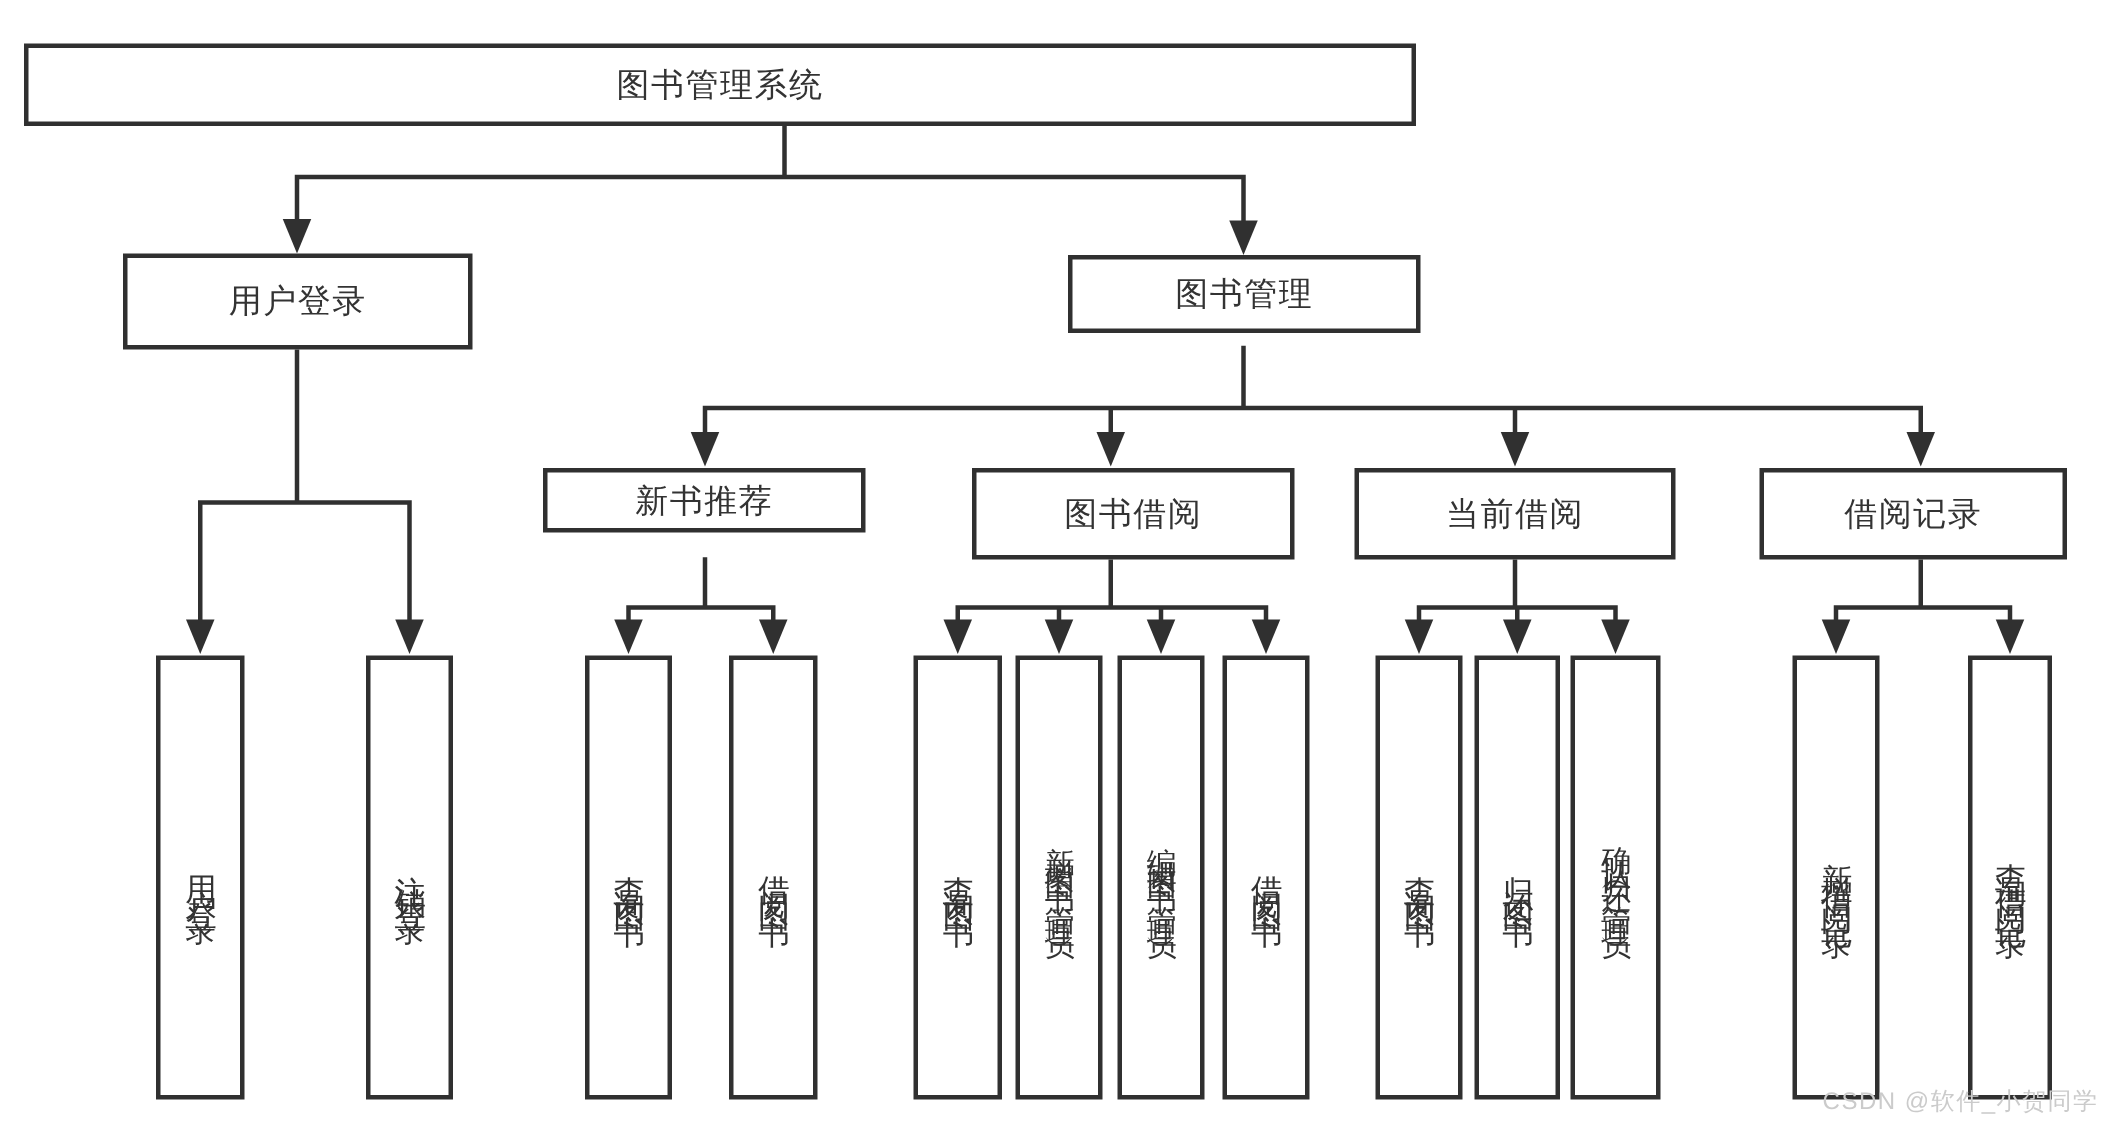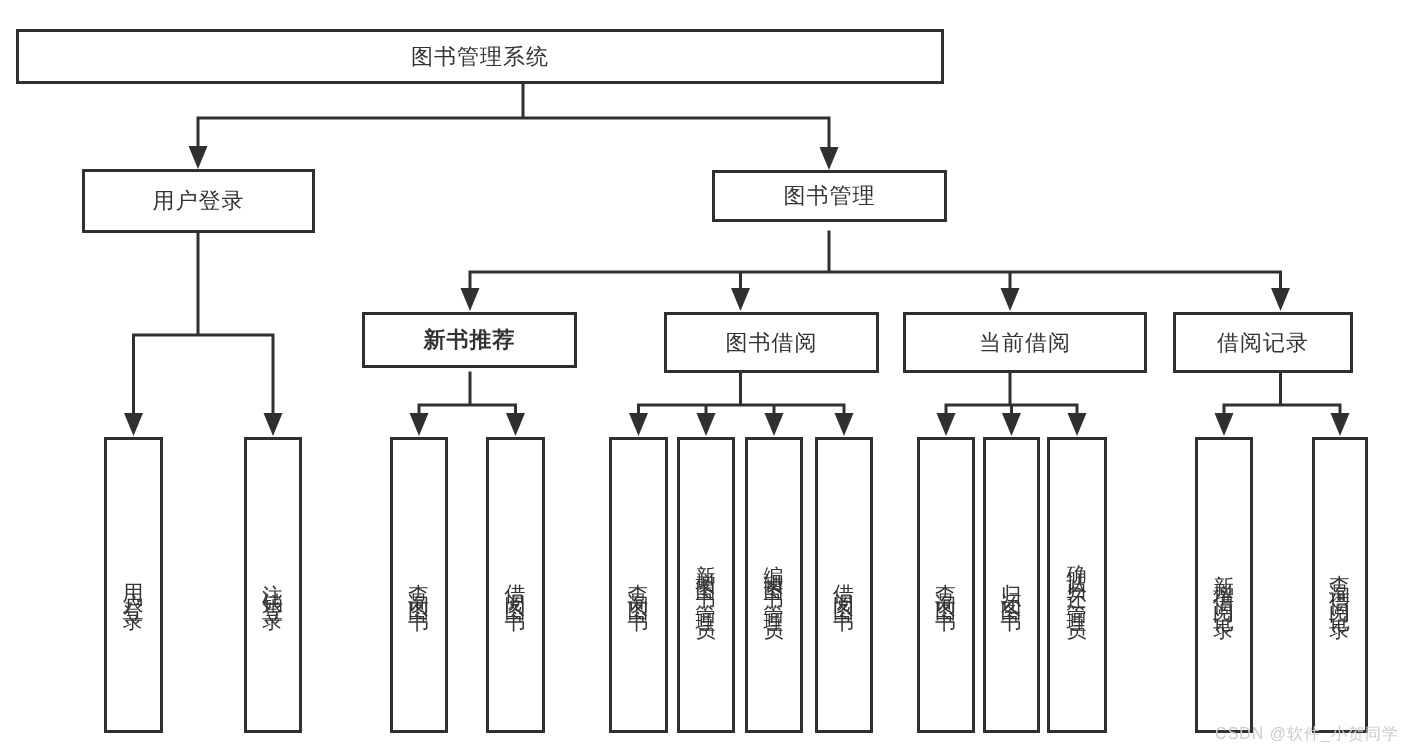--- a/index.html
+++ b/index.html
@@ -75,24 +75,24 @@
       <polygon points="1224,436 1214.5,413 1233.5,413"></polygon>
       <polygon points="1340,436 1330.5,413 1349.5,413"></polygon>
     </g>
   </svg>
 
   <div class="box hbox" style="left:16px;top:13px;width:928px;height:55px;margin-top:16px;">图书管理系统</div>
 
   <div class="box hbox" style="left:82px;top:169px;width:233px;height:64px;">用户登录</div>
   <div class="box hbox" style="left:712px;top:170px;width:235px;height:52px;">图书管理</div>
 
-  <div class="box hbox" style="left:362px;top:312px;width:215px;height:56px;font-weight:bold;">新书推荐</div>
-  <div class="box hbox" style="left:664px;top:312px;width:215px;height:61px;">图书借阅</div>
-  <div class="box hbox" style="left:903px;top:312px;width:244px;height:61px;">当前借阅</div>
-  <div class="box hbox" style="left:1173px;top:312px;width:180px;height:61px;">借阅记录</div>
+  <div class="box hbox" style="left:362px;top:312px;width:215px;height:43px;">新书推荐</div>
+  <div class="box hbox" style="left:648px;top:312px;width:215px;height:61px;">图书借阅</div>
+  <div class="box hbox" style="left:903px;top:312px;width:214px;height:61px;">当前借阅</div>
+  <div class="box hbox" style="left:1173px;top:312px;width:205px;height:61px;">借阅记录</div>
 
   <div class="box vbox" style="left:104px;top:437px;width:59px;height:296px;">用户登录</div>
   <div class="box vbox" style="left:244px;top:437px;width:58px;height:296px;">注销登录</div>
 
   <div class="box vbox" style="left:390px;top:437px;width:58px;height:296px;">查询图书</div>
   <div class="box vbox" style="left:486px;top:437px;width:59px;height:296px;">借阅图书</div>
 
   <div class="box vbox" style="left:609px;top:437px;width:59px;height:296px;">查询图书</div>
   <div class="box vbox long" style="left:677px;top:437px;width:58px;height:296px;">新增图书（管理员）</div>
   <div class="box vbox long" style="left:745px;top:437px;width:58px;height:296px;">编辑图书（管理员）</div>

